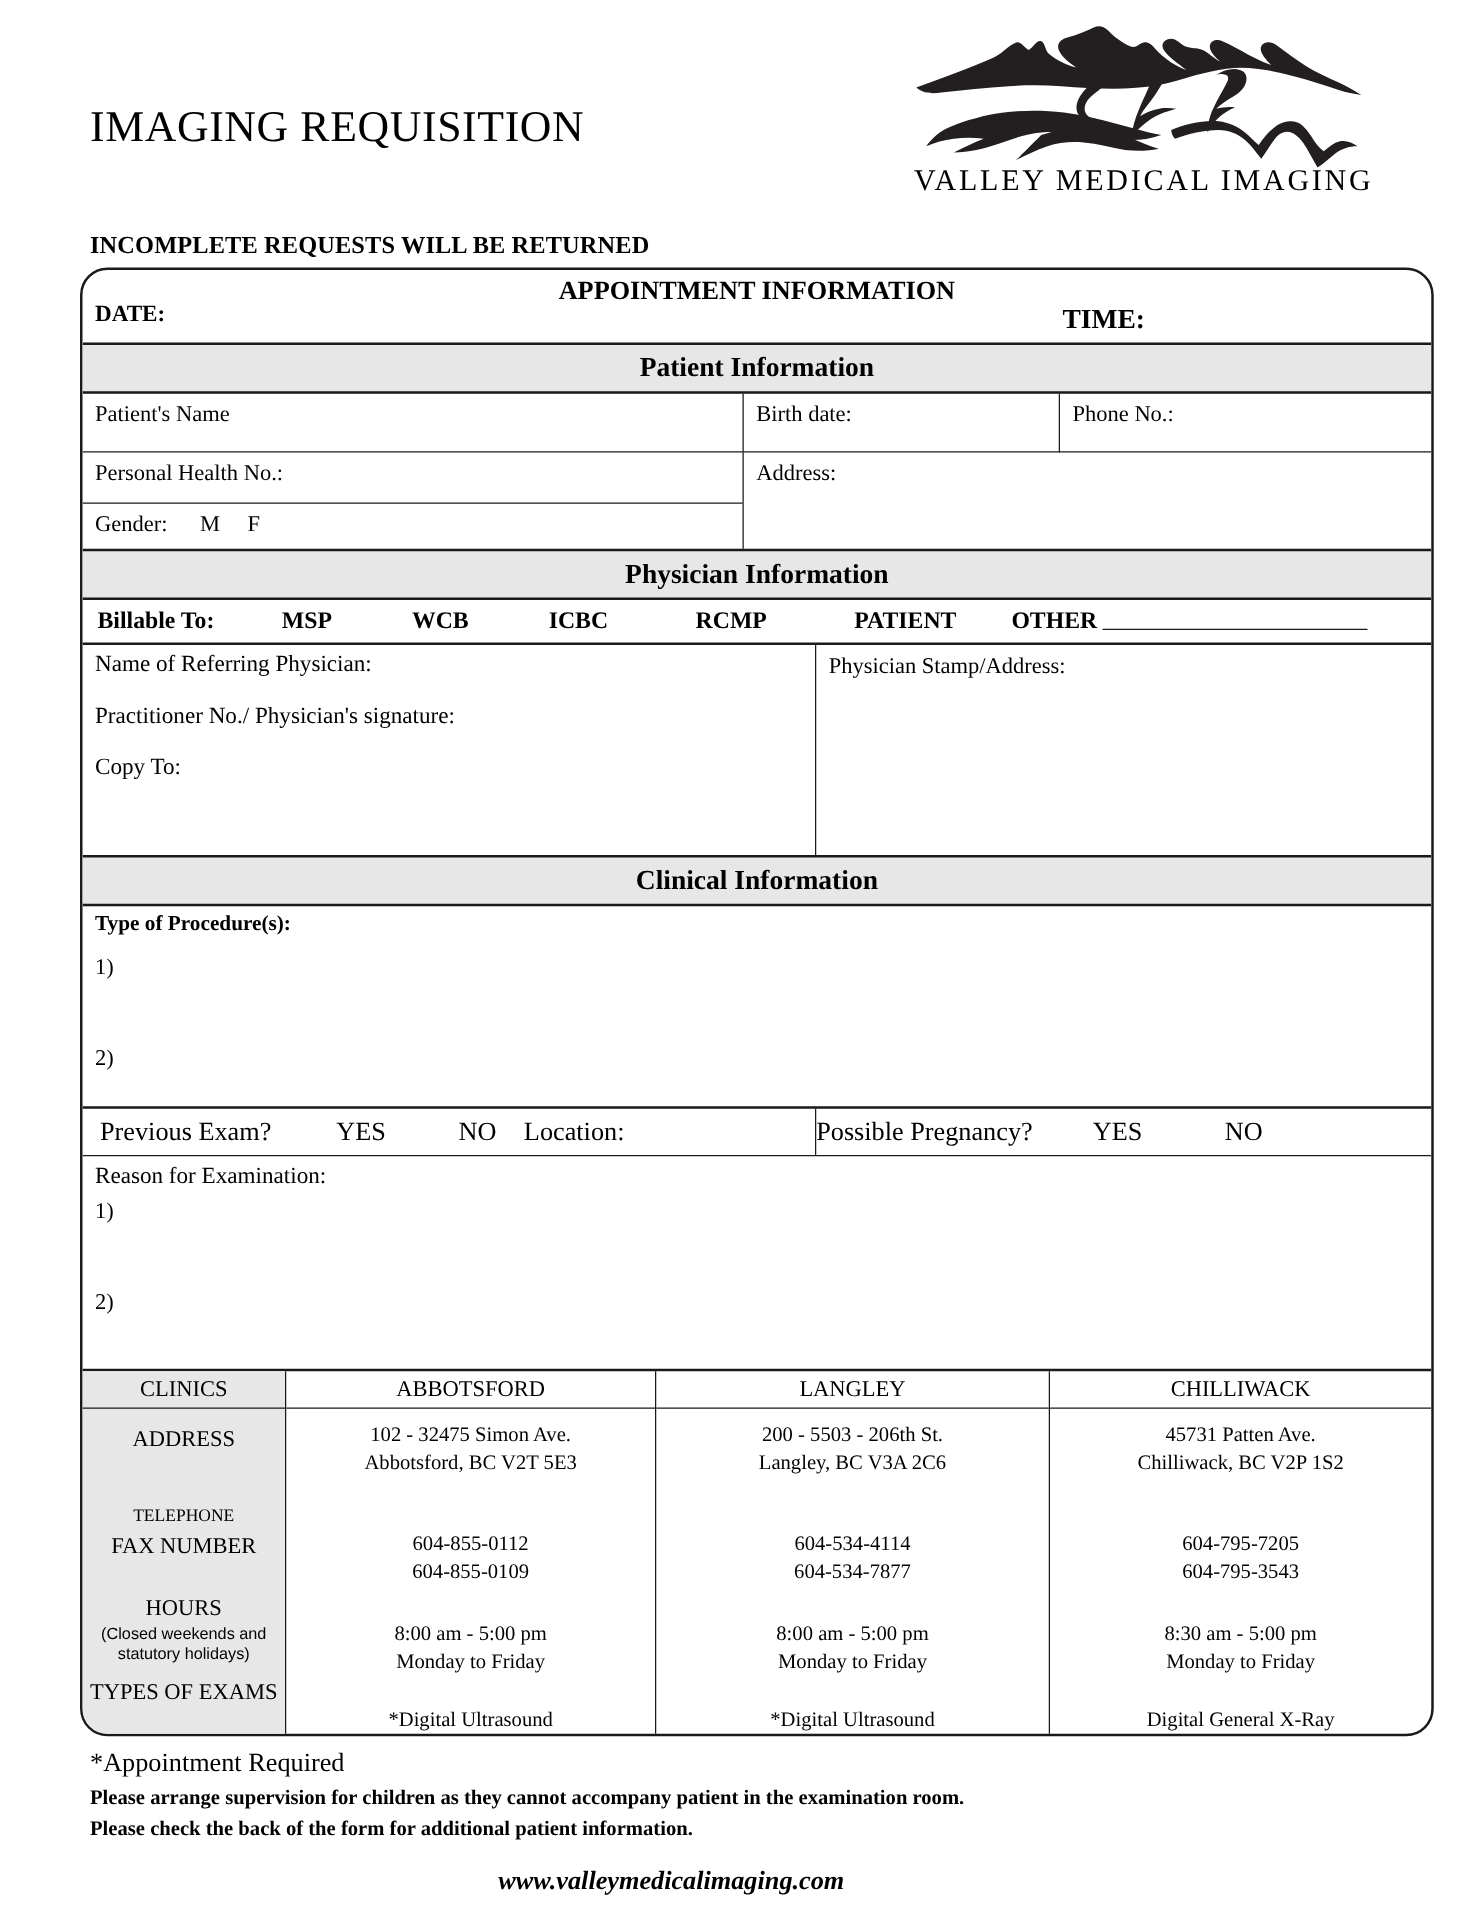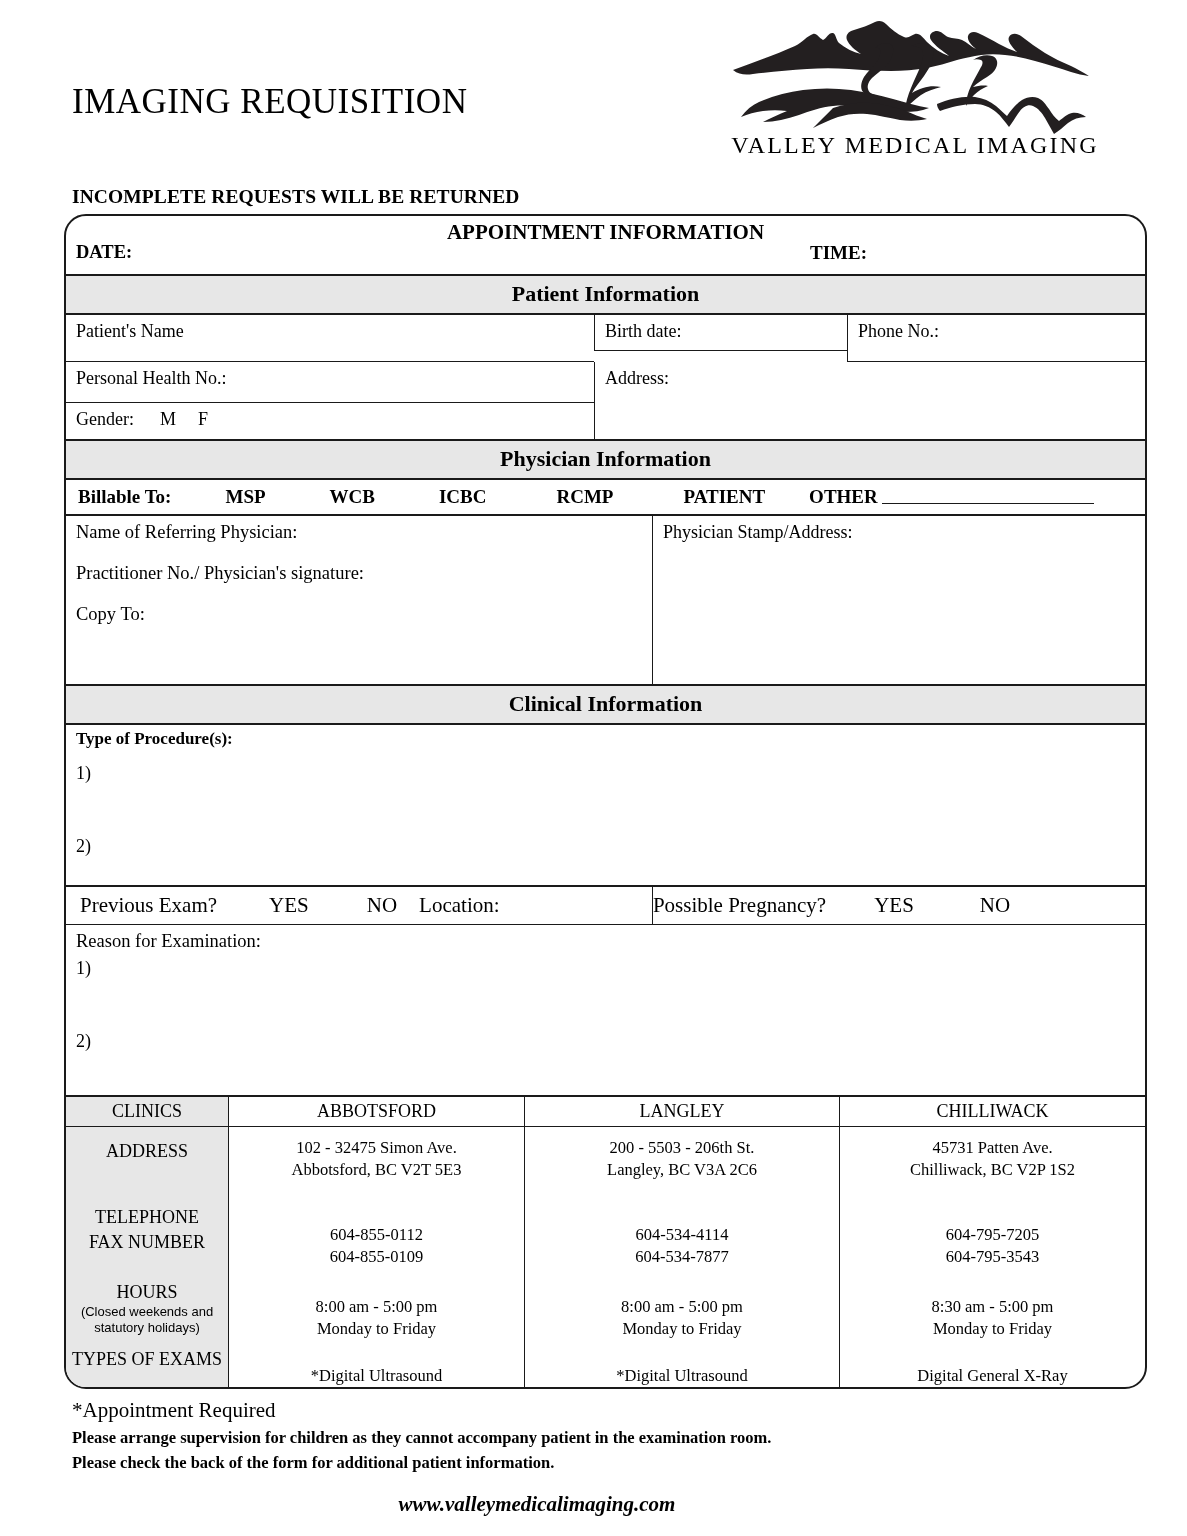--- a/index.html
+++ b/index.html
@@ -81,25 +81,25 @@
   .bl { border-left: 1.6px solid #1a1a1a; }
   .bb { border-bottom: 1.6px solid #1a1a1a; }
 
   
   .appt-strip { position: relative; height: 58px; }
   .appt-title {
     position: absolute; left: 0; right: 0; top: 4px;
     text-align: center; font-size: 21px; font-weight: bold;
   }
   .appt-date { position: absolute; left: 10px; top: 26px; font-size: 18.5px; font-weight: bold; }
-  .appt-time { position: absolute; left: 744px; top: 26px; font-size: 19px; font-weight: bold; }
+  .appt-time { position: absolute; left: 784px; top: 26px; font-size: 22px; font-weight: bold; }
 
   
   .p-name { width: 528px; height: 47px; }
-  .p-birth { width: 253px; height: 36px; }
+  .p-birth { width: 253px; height: 47px; }
   .p-phone { width: 298px; height: 47px; }
   .p-phn  { width: 528px; height: 41px; }
   .p-gender { width: 528px; height: 36px; }
   .p-address { width: 551px; height: 77px; }
 
   .gender-line { letter-spacing: 0px; }
   .gender-line .gap { display: inline-block; width: 26px; }
   .gender-line .gap2 { display: inline-block; width: 22px; }
 
   
@@ -158,21 +158,21 @@
   .ct-title {
     height: 30px;
     display: flex; align-items: center; justify-content: center;
     font-size: 18px;
     border-bottom: 1.6px solid #1a1a1a;
   }
   .ct-body { padding-top: 10px; text-align: center; font-size: 16.5px; line-height: 1.35; }
   .ct-vline { border-left: 1.6px solid #1a1a1a; }
 
   .lbl-address { margin-top: 2px; font-size: 18px; }
-  .lbl-tel { margin-top: 42px; font-size: 18px; }
+  .lbl-tel { margin-top: 42px; font-size: 14px; }
   .lbl-fax { font-size: 18px; }
   .lbl-hours { margin-top: 26px; font-size: 18px; }
   .lbl-hours-sub { font-size: 13px; font-family: "Liberation Sans", sans-serif; line-height: 1.25; }
   .lbl-types { margin-top: 10px; font-size: 18px; }
 
   .blk-address { }
   .blk-phone { margin-top: 42px; }
   .blk-hours { margin-top: 28px; }
   .blk-exams { margin-top: 24px; }
 

